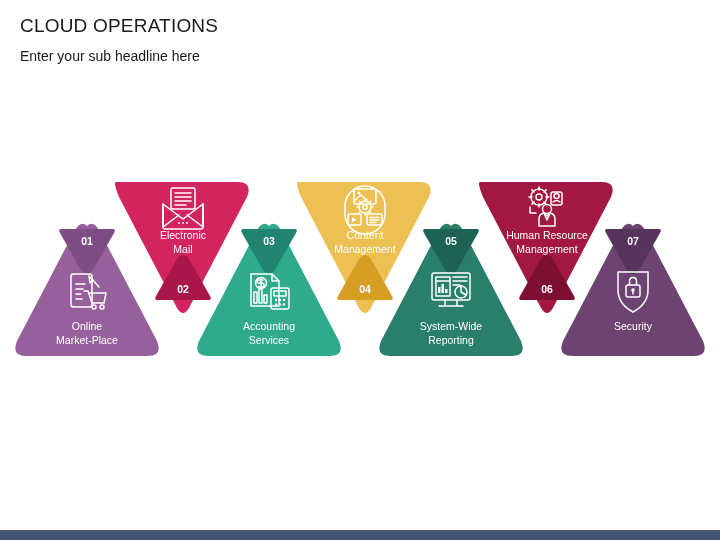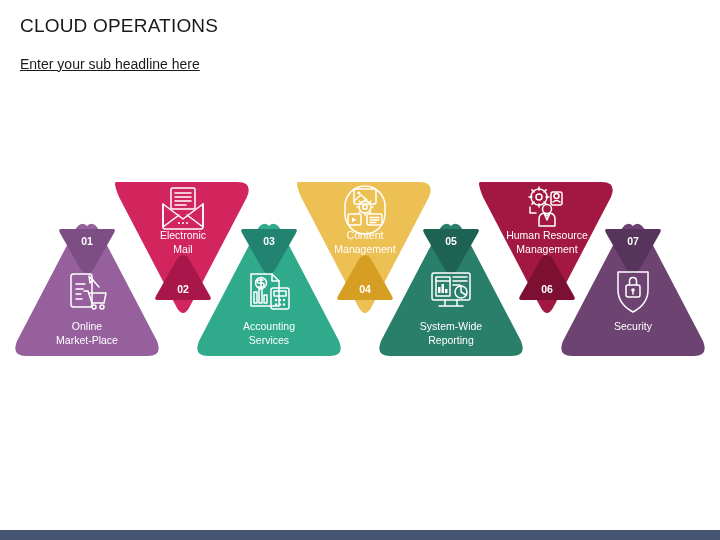--- a/index.html
+++ b/index.html
@@ -20,23 +20,22 @@
   #title {
     font-size:19px;
     font-weight:normal;
     color:#1a1a1a;
     letter-spacing:0.2px;
     line-height:1.25;
   }
   #subtitle {
     font-size:14px;
     color:#1a1a1a;
-    margin-top:18px;
+    margin-top:10px;
     line-height:1.25;
-    text-decoration:underline;
   }
 
   
   #diagram {
     position:absolute;
     left:0; top:160px;
     width:716px; height:220px;
   }
   #diagram svg { display:block; }
 

